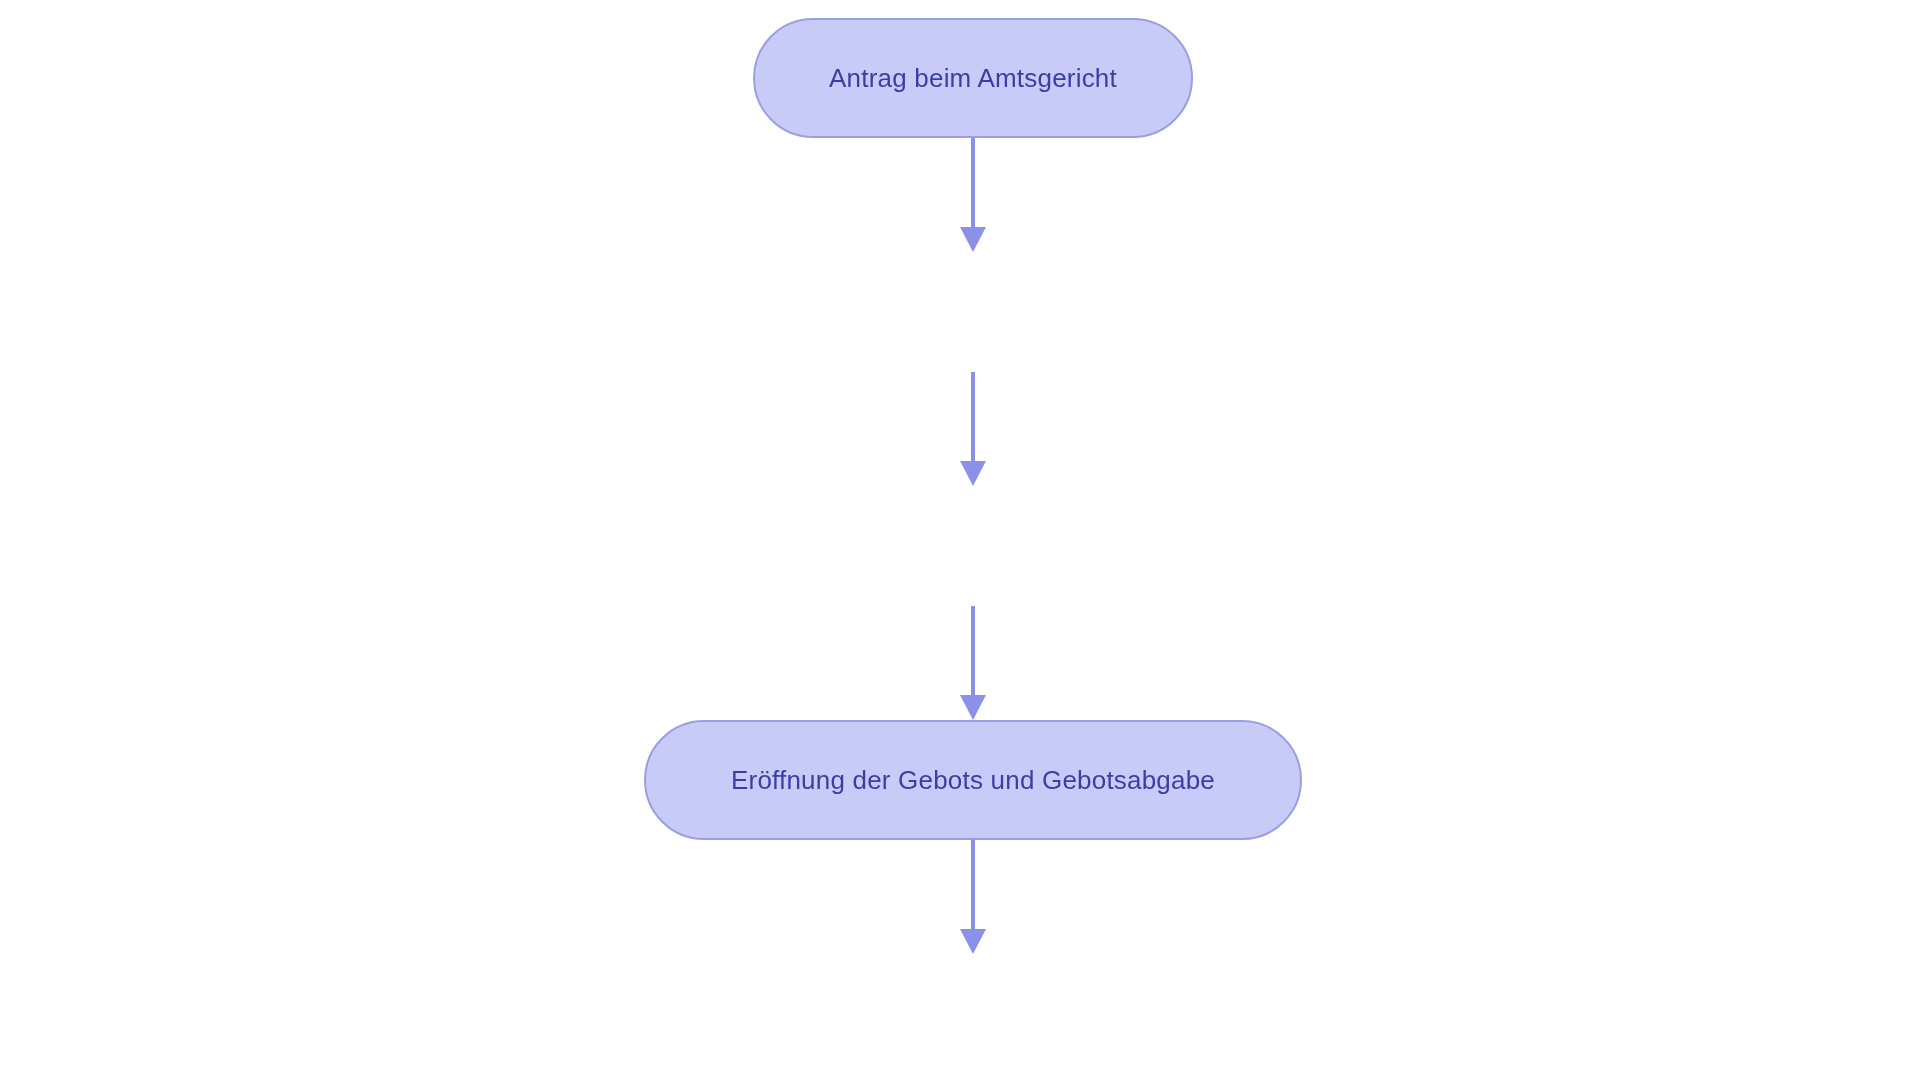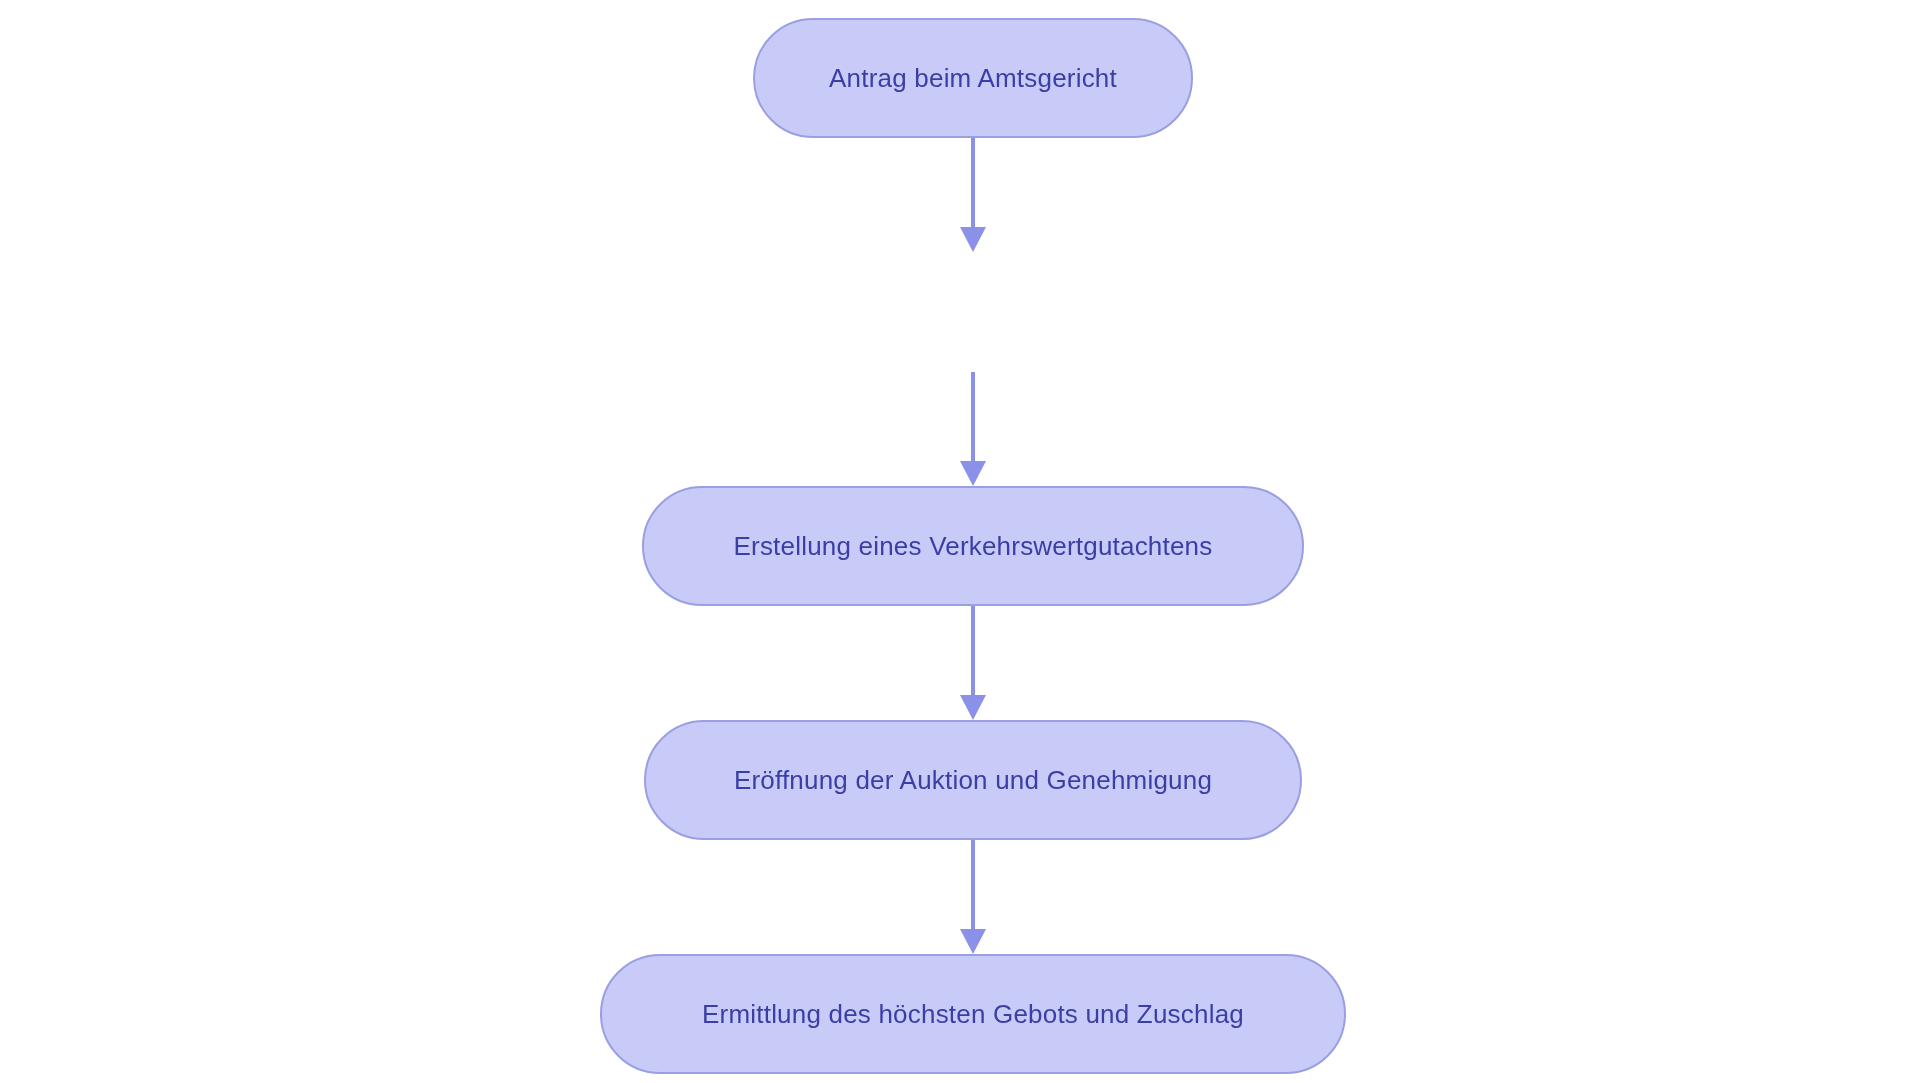--- a/index.html
+++ b/index.html
@@ -79,29 +79,27 @@
     <div class="stem"></div>
     <div class="head"></div>
   </div>
 
 
   <div class="arrow a2">
     <div class="stem"></div>
     <div class="head"></div>
   </div>
 
-  <div class="node n3">Erstellung eines Verkehrswertgutachtens</div>
 
   <div class="arrow a3">
     <div class="stem"></div>
     <div class="head"></div>
   </div>
 
-  <div class="node n4">Eröffnung der Auktion und Genehmigung</div>
+  <div class="node n4">Eröffnung der Gebots und Gebotsabgabe</div>
 
   <div class="arrow a4">
     <div class="stem"></div>
     <div class="head"></div>
   </div>
 
-  <div class="node n5">Ermittlung des höchsten Gebots und Zuschlag</div>
 
 </div>
 
 </body></html>

